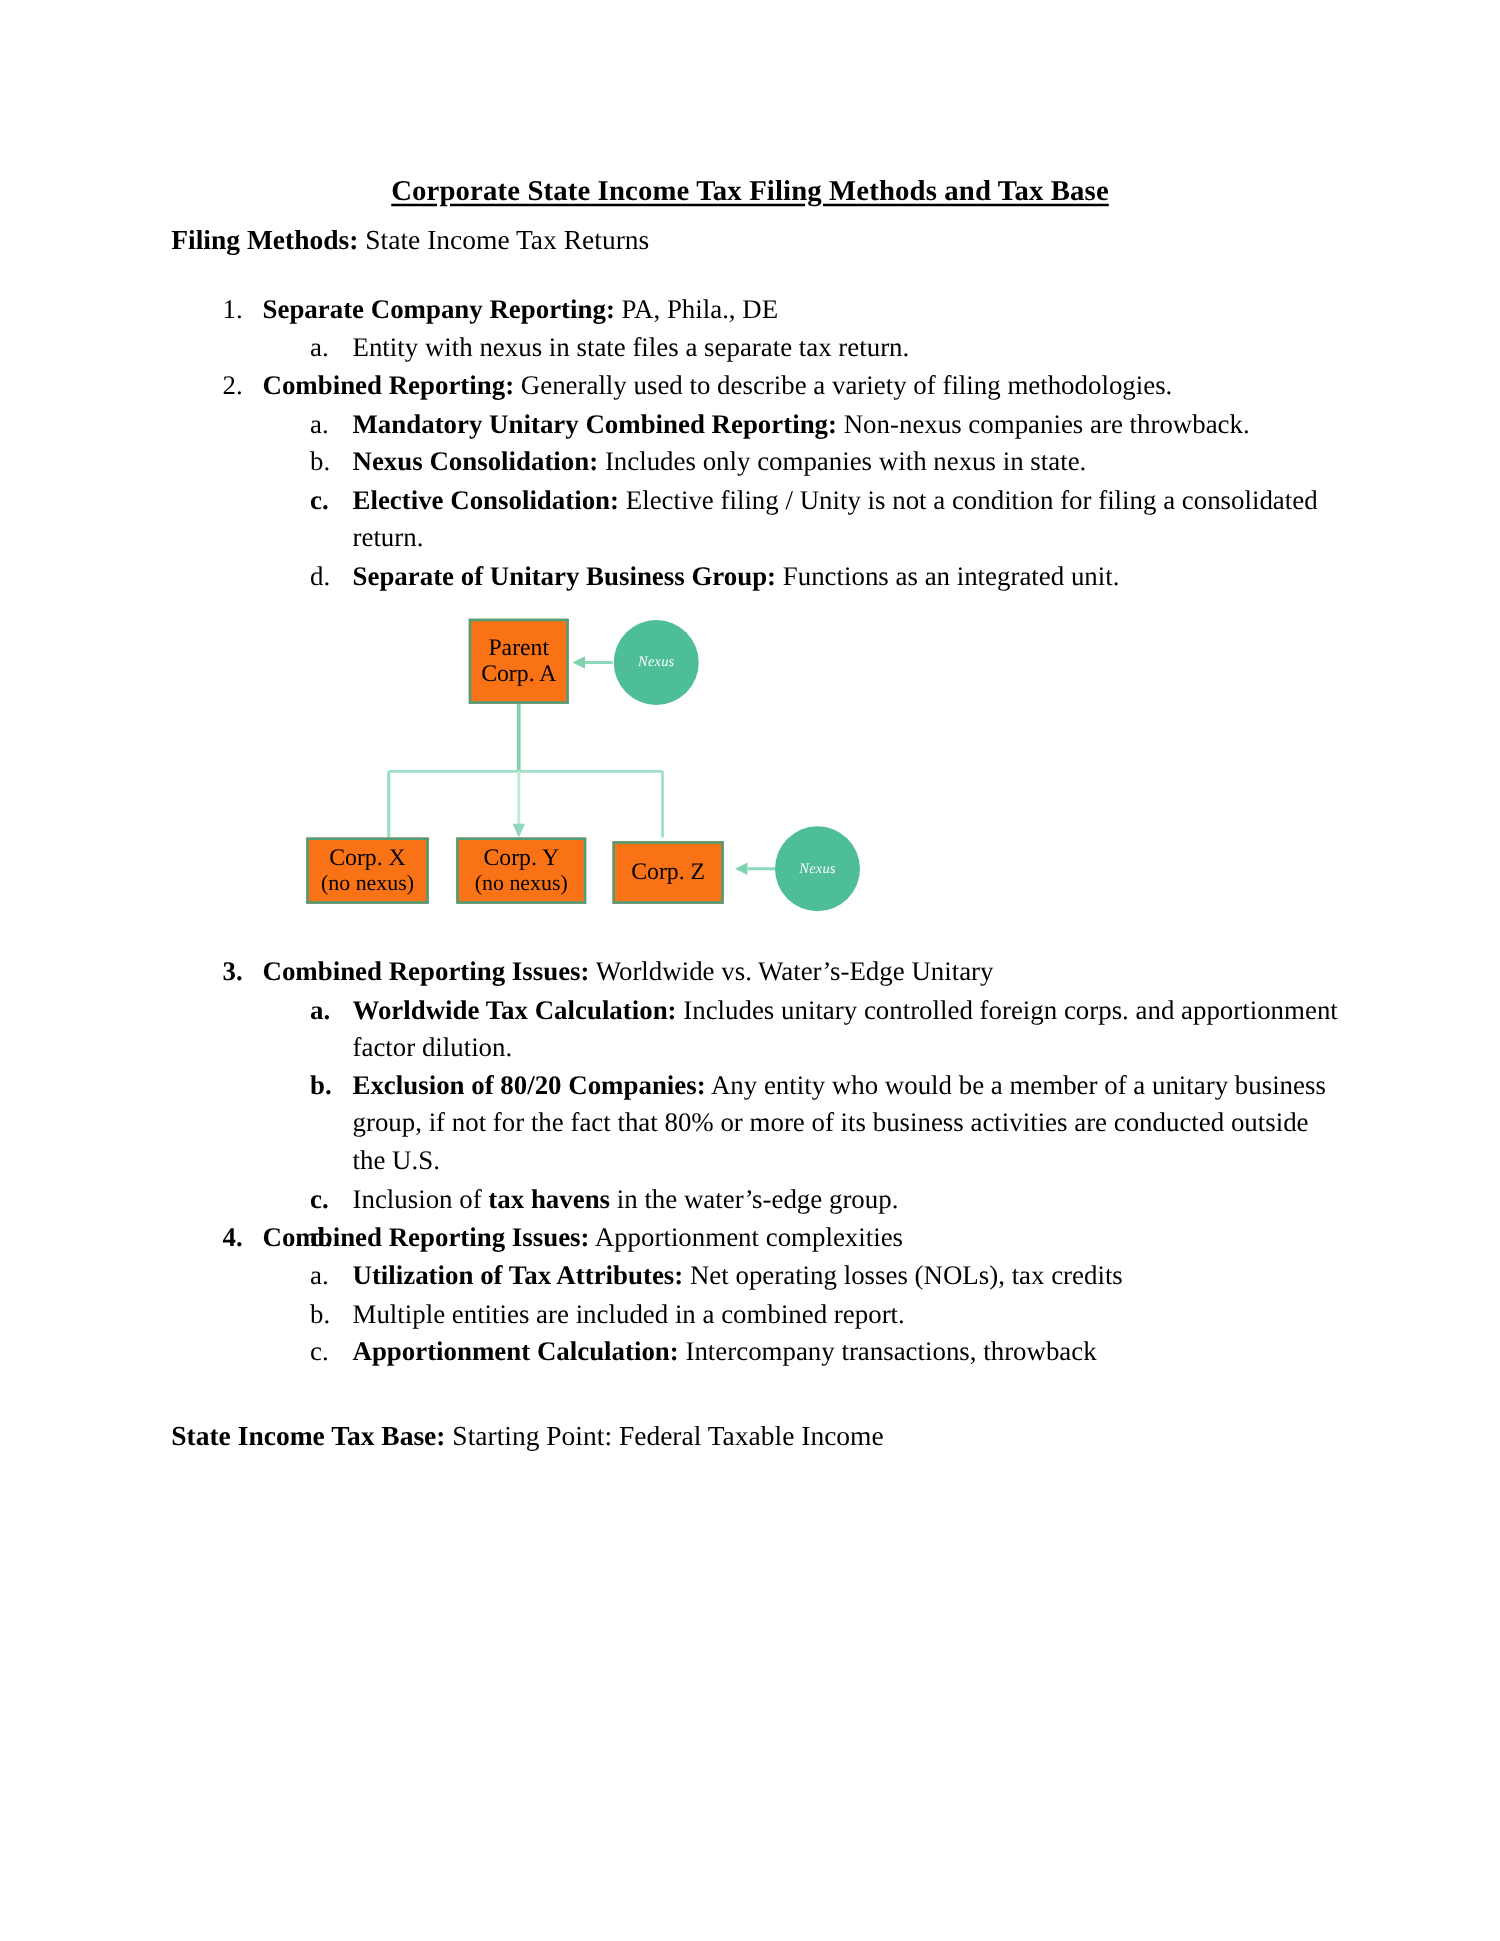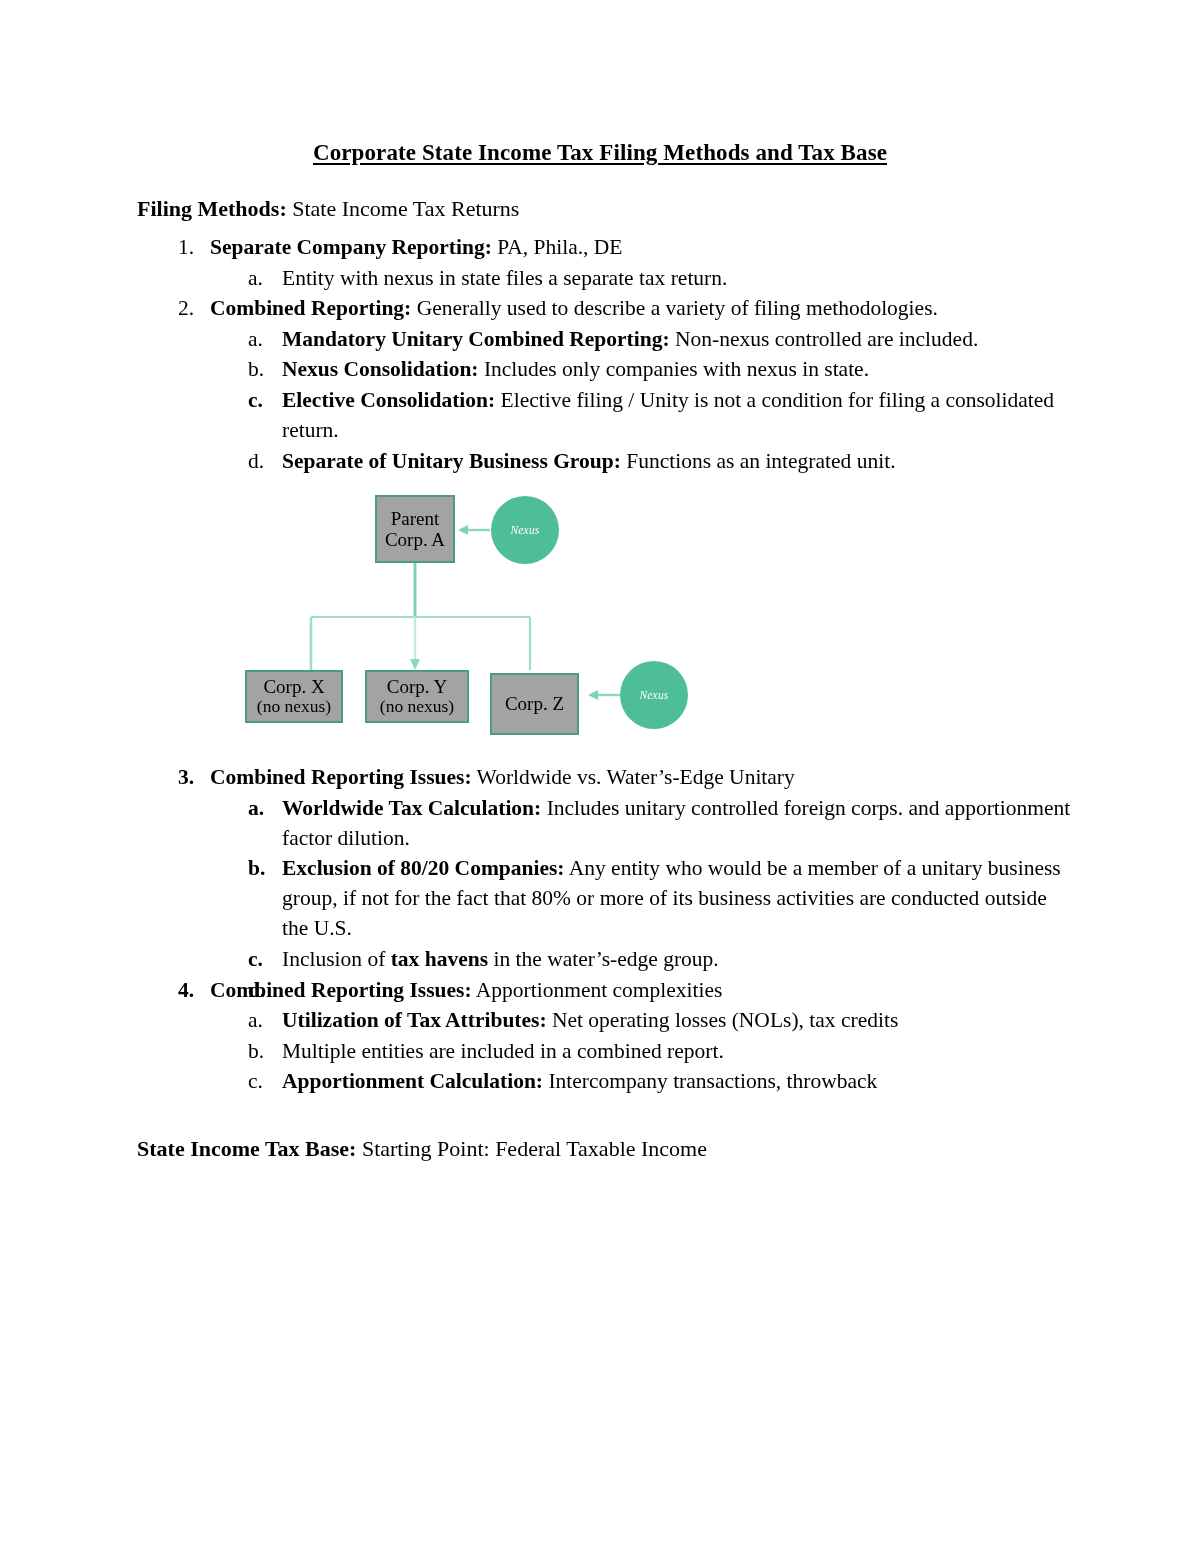--- a/index.html
+++ b/index.html
@@ -44,21 +44,21 @@
 
   
   .lead {
     position: absolute;
     left: 137px;
     font-size: 22px;
     line-height: 1.33;
   }
   .lead .b { font-weight: bold; }
 
-  #filing-methods-line { top: 194px; }
+  #filing-methods-line { top: 177px; }
   #tax-base-line { top: 1134px; font-family: Liberation Serif, serif; }
 
   
   .olist {
     position: absolute;
     left: 137px;
     width: 935px;
     font-size: 21.5px;
     line-height: 1.40;
   }
@@ -94,21 +94,21 @@
     top: 0;
     width: 1200px;
     height: 1553px;
     pointer-events: none;
   }
   .diagram svg { display: block; }
 
   .node-box {
     position: absolute;
     box-sizing: border-box;
-    background: #a3a3a3;
+    background: #f97316;
     border: 2.5px solid #4A9E7B;
     display: flex;
     flex-direction: column;
     align-items: center;
     justify-content: center;
     font-family: "Liberation Serif", "DejaVu Serif", serif;
     font-size: 19px;
     line-height: 1.12;
     color: #000000;
     text-align: center;
@@ -136,21 +136,21 @@
 <div class="page">
 
   <div class="doc-title"><span>Corporate State Income Tax Filing Methods and Tax Base</span></div>
 
   <div class="lead" id="filing-methods-line"><span class="b">Filing Methods:</span><span> State Income Tax Returns</span></div>
 
   <div class="olist" id="list-1">
       <div class="li"><span class="marker">1.</span><span class="t-bold">Separate Company Reporting:</span><span> PA, Phila., DE</span></div>
       <div class="li lvl2"><span class="marker">a.</span><span>Entity with nexus in state files a separate tax return.</span></div>
       <div class="li"><span class="marker">2.</span><span class="t-bold">Combined Reporting:</span><span> Generally used to describe a variety of filing methodologies.</span></div>
-      <div class="li lvl2"><span class="marker">a.</span><span class="t-bold">Mandatory Unitary Combined Reporting:</span><span> Non-nexus controlled are included.</span></div>
+      <div class="li lvl2"><span class="marker">a.</span><span class="t-bold">Mandatory Unitary Combined Reporting:</span><span> Non-nexus companies are throwback.</span></div>
       <div class="li lvl2"><span class="marker">b.</span><span class="t-bold">Nexus Consolidation:</span><span> Includes only companies with nexus in state.</span></div>
       <div class="li lvl2"><span class="marker bold">c.</span><span class="t-bold">Elective Consolidation:</span><span> Elective filing / Unity is not a condition for filing a consolidated return.</span></div>
       <div class="li lvl2"><span class="marker">d.</span><span class="t-bold">Separate of Unitary Business Group:</span><span> Functions as an integrated unit.</span></div>
     </div>
 
   <div class="diagram">
     <svg width="1200" height="1553" viewBox="0 0 1200 1553" aria-hidden="true">
 
       <line x1="415" y1="563" x2="415" y2="617" stroke="#7FD4AE" stroke-width="3"></line>
 
@@ -182,21 +182,21 @@
     <div class="node-box" style="left:245px; top:670px; width:98px; height:53px;">
       <div>Corp. X</div>
       <div class="sub">(no nexus)</div>
     </div>
 
     <div class="node-box" style="left:365px; top:670px; width:104px; height:53px;">
       <div>Corp. Y</div>
       <div class="sub">(no nexus)</div>
     </div>
 
-    <div class="node-box" style="left:490px; top:673px; width:89px; height:62px;">
+    <div class="node-box" style="left:490px; top:673px; width:89px; height:50px;">
       <div>Corp. Z</div>
     </div>
 
     <div class="nexus-circle" style="left:620px; top:661px; width:68px; height:68px;">
       <span>Nexus</span>
     </div>
   </div>
 
   <div class="olist" id="list-2">
       <div class="li"><span class="marker bold">3.</span><span class="t-bold">Combined Reporting Issues:</span><span> Worldwide vs. Water’s-Edge Unitary</span></div>

